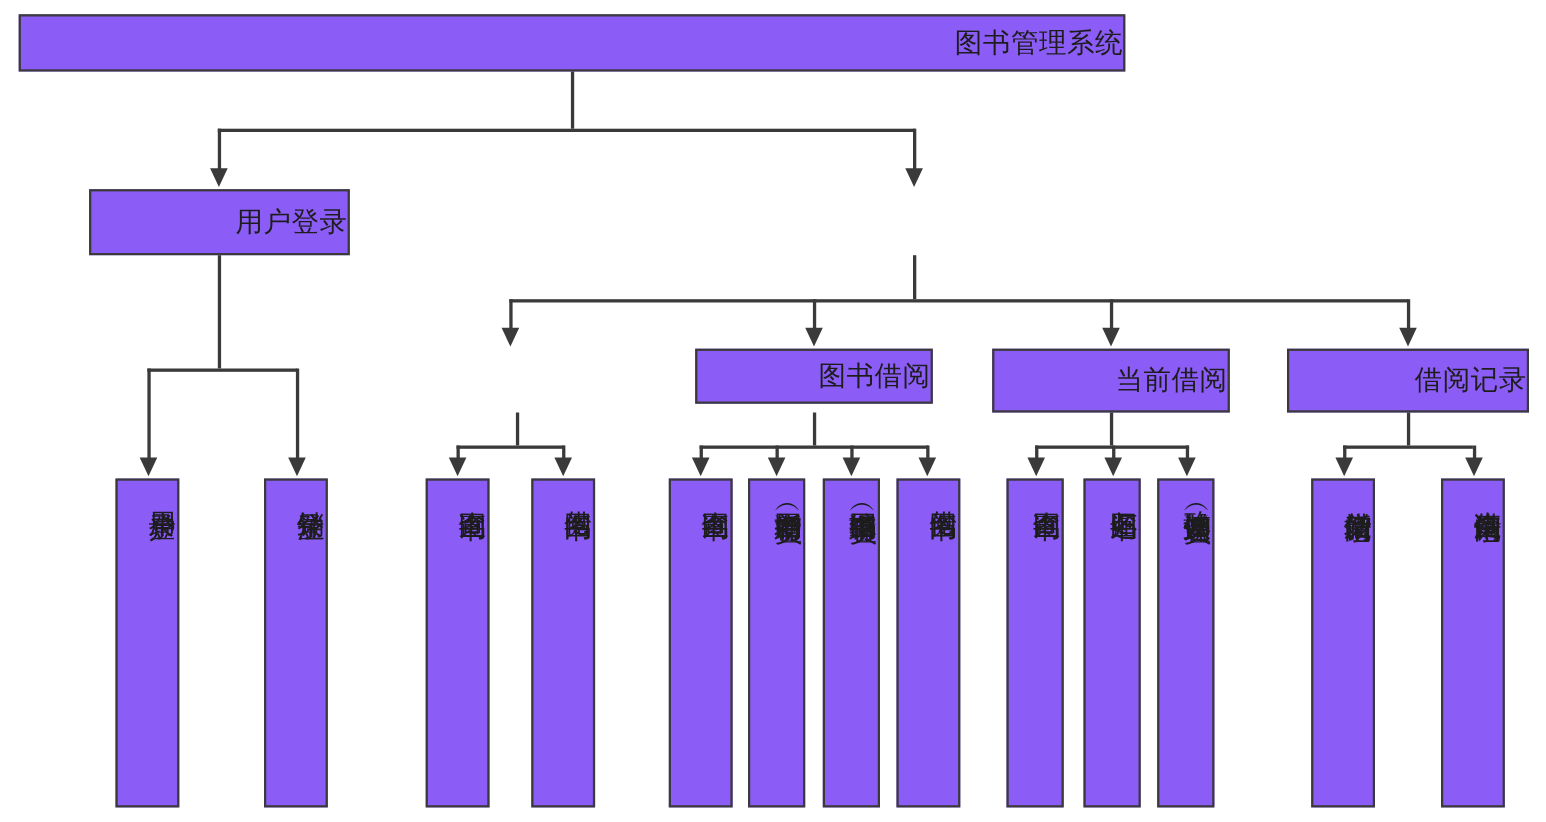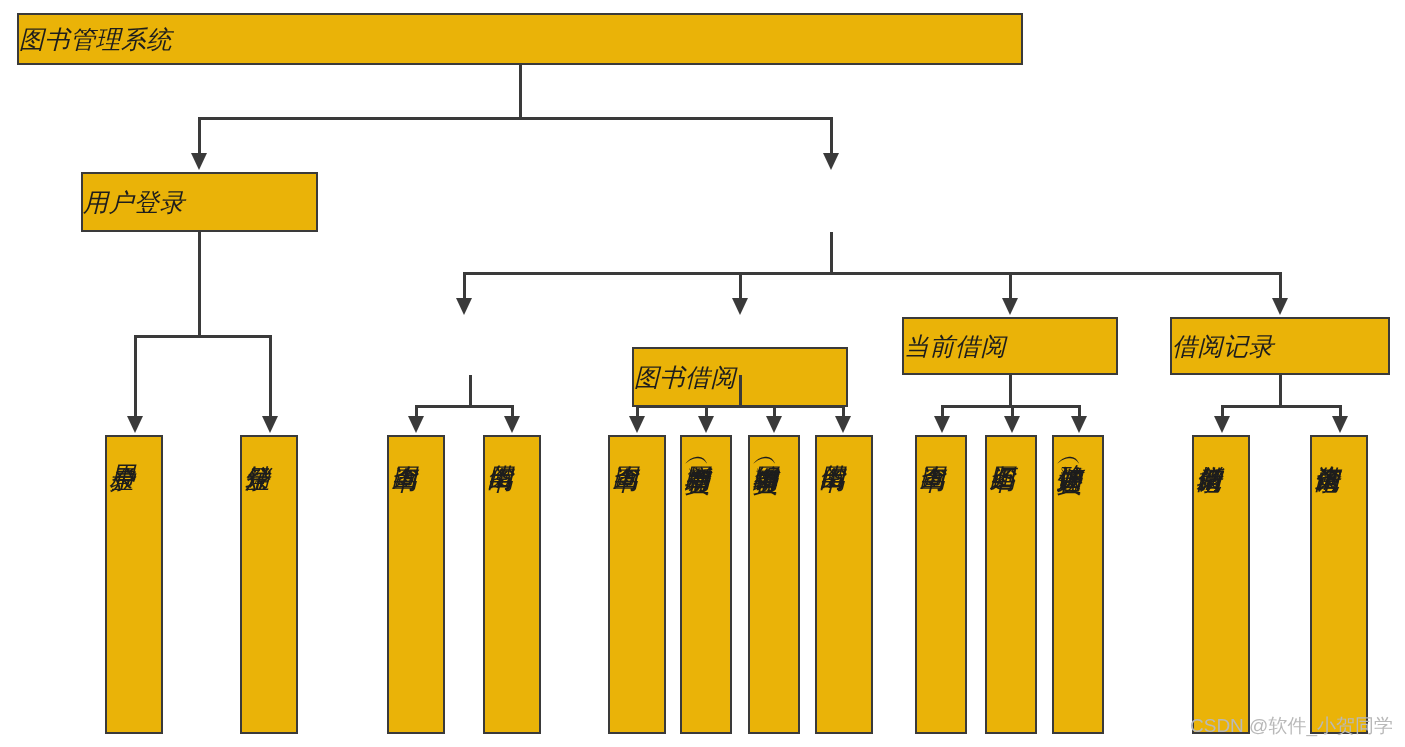--- a/index.html
+++ b/index.html
@@ -15,27 +15,26 @@
     position: relative;
     width: 1405px;
     height: 747px;
     background: #ffffff;
     overflow: hidden;
   }
   
   .box {
     position: absolute;
     box-sizing: border-box;
-    background: #eab308;
+    background: #8b5cf6;
     border: 2.5px solid #3a3a3a;
     display: flex;
     align-items: center;
-    justify-content: flex-start;
+    justify-content: flex-end;
     color: #1d1d1d;
-    font-style: italic;
   }
   .box .lbl {
     display: block;
     text-align: center;
     line-height: 1.05;
     letter-spacing: 0.5px;
   }
   .box-root .lbl { font-size: 25px; }
   .box-l1  .lbl { font-size: 25px; }
   .box-l2  .lbl { font-size: 25px; }
@@ -111,21 +110,21 @@
   <div class="hline" style="left:463px; top:272px; width:817px;"></div>
   <div class="vline" style="left:463px;  top:272px; height:28px;"></div>
   <div class="arrow" style="left:456px;  top:298px;"></div>
   <div class="vline" style="left:739px;  top:272px; height:28px;"></div>
   <div class="arrow" style="left:732px;  top:298px;"></div>
   <div class="vline" style="left:1009px; top:272px; height:28px;"></div>
   <div class="arrow" style="left:1002px; top:298px;"></div>
   <div class="vline" style="left:1279px; top:272px; height:28px;"></div>
   <div class="arrow" style="left:1272px; top:298px;"></div>
 
-  <div class="box box-l2" style="left:632px; top:317px; width:216px; height:60px;margin-top:30px;">
+  <div class="box box-l2" style="left:632px; top:317px; width:216px; height:50px;">
     <span class="lbl">图书借阅</span>
   </div>
   <div class="box box-l2" style="left:1170px; top:317px; width:220px; height:58px;">
     <span class="lbl">借阅记录</span>
   </div>
   <div class="box box-l2" style="left:902px; top:317px; width:216px; height:58px;">
     <span class="lbl">当前借阅</span>
   </div>
 
   <div class="vline" style="left:469px; top:375px; height:30px;"></div>
@@ -199,15 +198,14 @@
     <span class="lbl">确认归还（管理员）</span>
   </div>
 
   <div class="box box-leaf" style="left:1192px; top:435px; width:58px; height:299px;">
     <span class="lbl">新增借阅记录</span>
   </div>
   <div class="box box-leaf" style="left:1310px; top:435px; width:58px; height:299px;">
     <span class="lbl">查询借阅记录</span>
   </div>
 
-  <div id="watermark" style="left:1190px; top:713px;">CSDN @软件_小贺同学</div>
 
 </div>
 
 </body></html>

